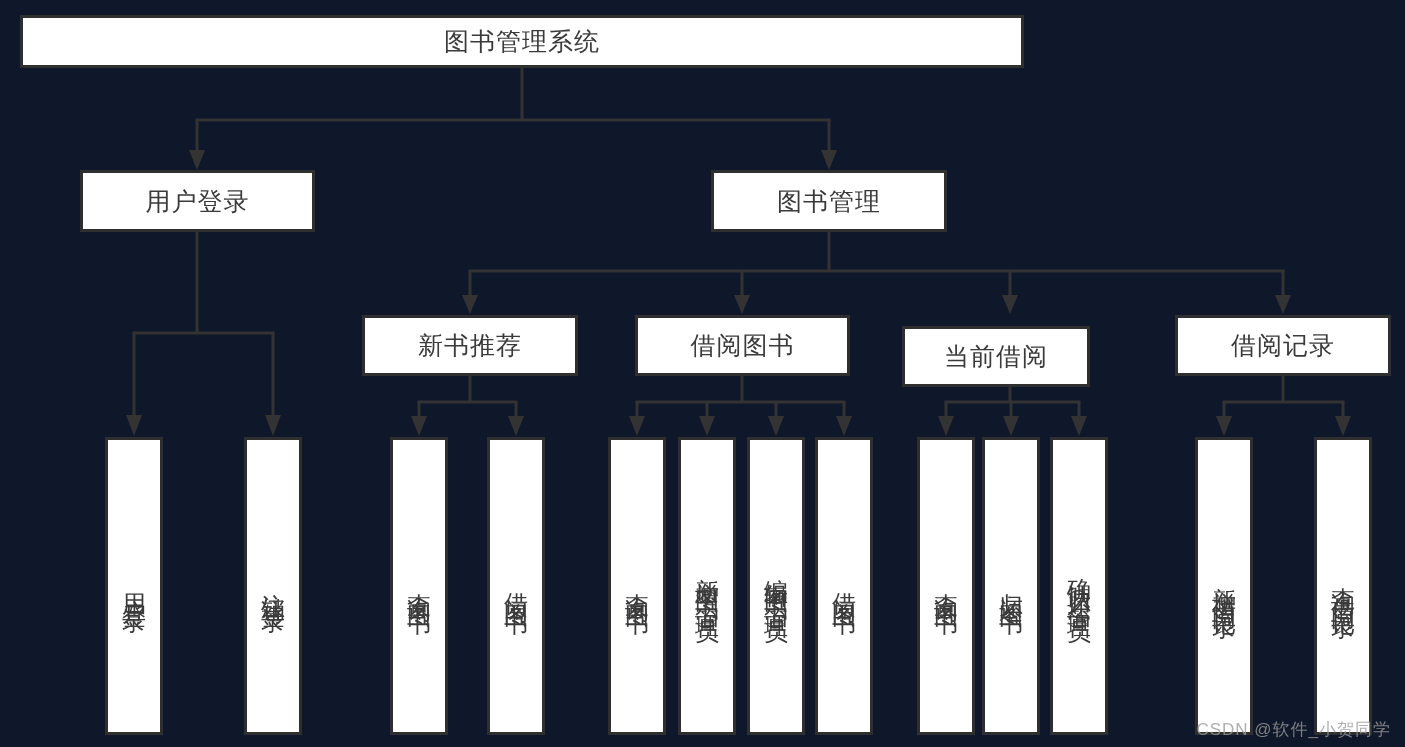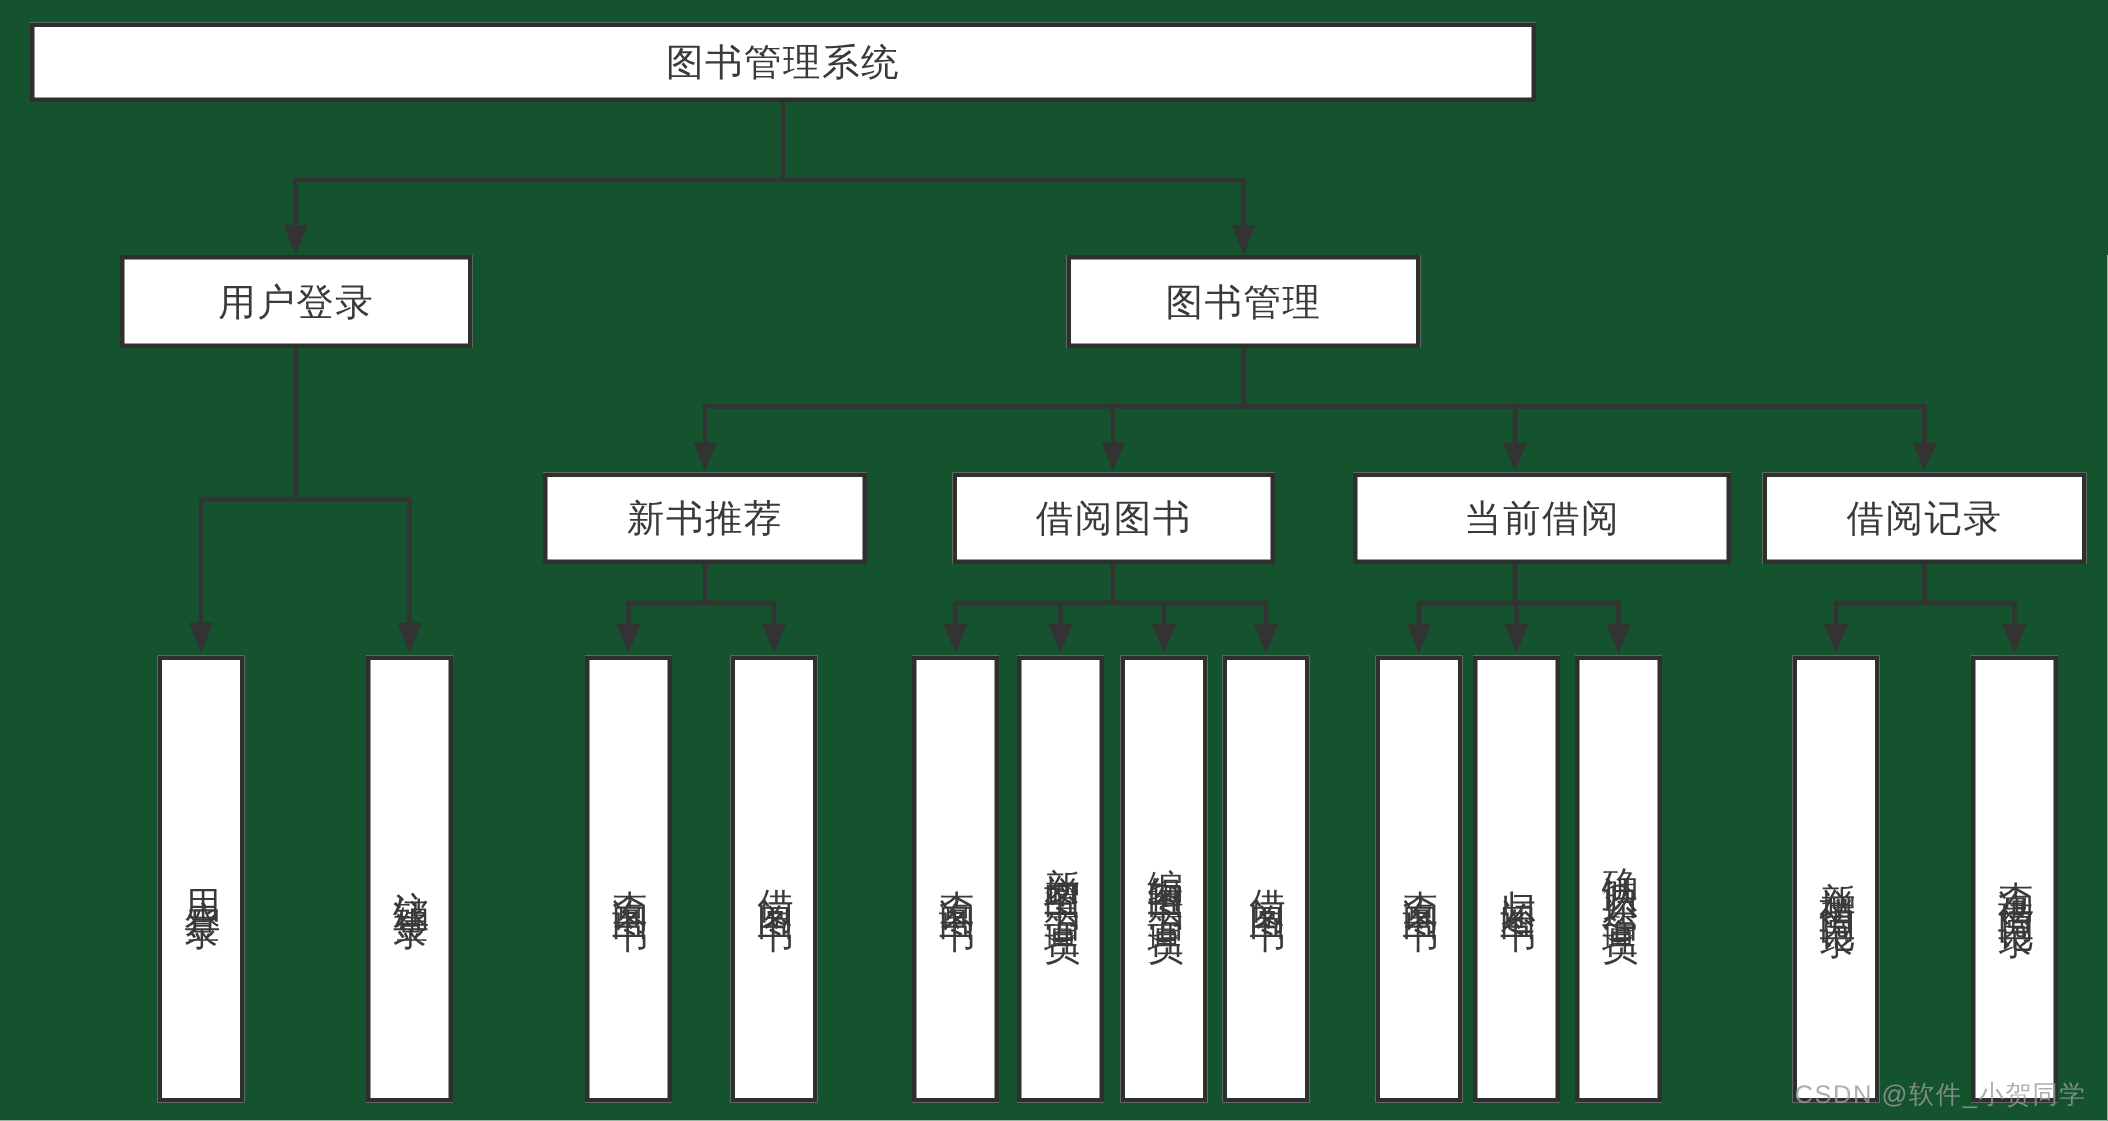--- a/index.html
+++ b/index.html
@@ -1,19 +1,19 @@
 <!DOCTYPE html>
 <html><head>
 <meta charset="utf-8">
 <style>
   html,body{margin:0;padding:0;background:#ffffff;}
   .canvas{
     position:relative;
     width:1405px;height:747px;
-    background:#14532d;
+    background:#0f172a;
     font-family:"Liberation Sans", sans-serif;
     overflow:hidden;
   }
   svg.connectors{position:absolute;left:0;top:0;z-index:1;}
   .node{
     position:absolute;
     box-sizing:border-box;
     background:#ffffff;
     border:3px solid #2f2f2f;
     display:flex;align-items:center;justify-content:center;
@@ -126,21 +126,21 @@
   <div class="node lvl2b">
     <span class="hlabel">图书管理</span>
   </div>
 
   <div class="node lvl3" style="left:362px;width:216px;">
     <span class="hlabel">新书推荐</span>
   </div>
   <div class="node lvl3" style="left:635px;width:215px;">
     <span class="hlabel">借阅图书</span>
   </div>
-  <div class="node lvl3" style="left:902px;width:252px;">
+  <div class="node lvl3" style="left:902px;width:188px;margin-top:11px;">
     <span class="hlabel">当前借阅</span>
   </div>
   <div class="node lvl3" style="left:1175px;width:216px;font-family:Liberation Serif, serif;">
     <span class="hlabel">借阅记录</span>
   </div>
 
   <div class="node leaf" style="left:105px;">
     <span class="vtext">用户登录</span>
   </div>
   <div class="node leaf" style="left:244px;">

